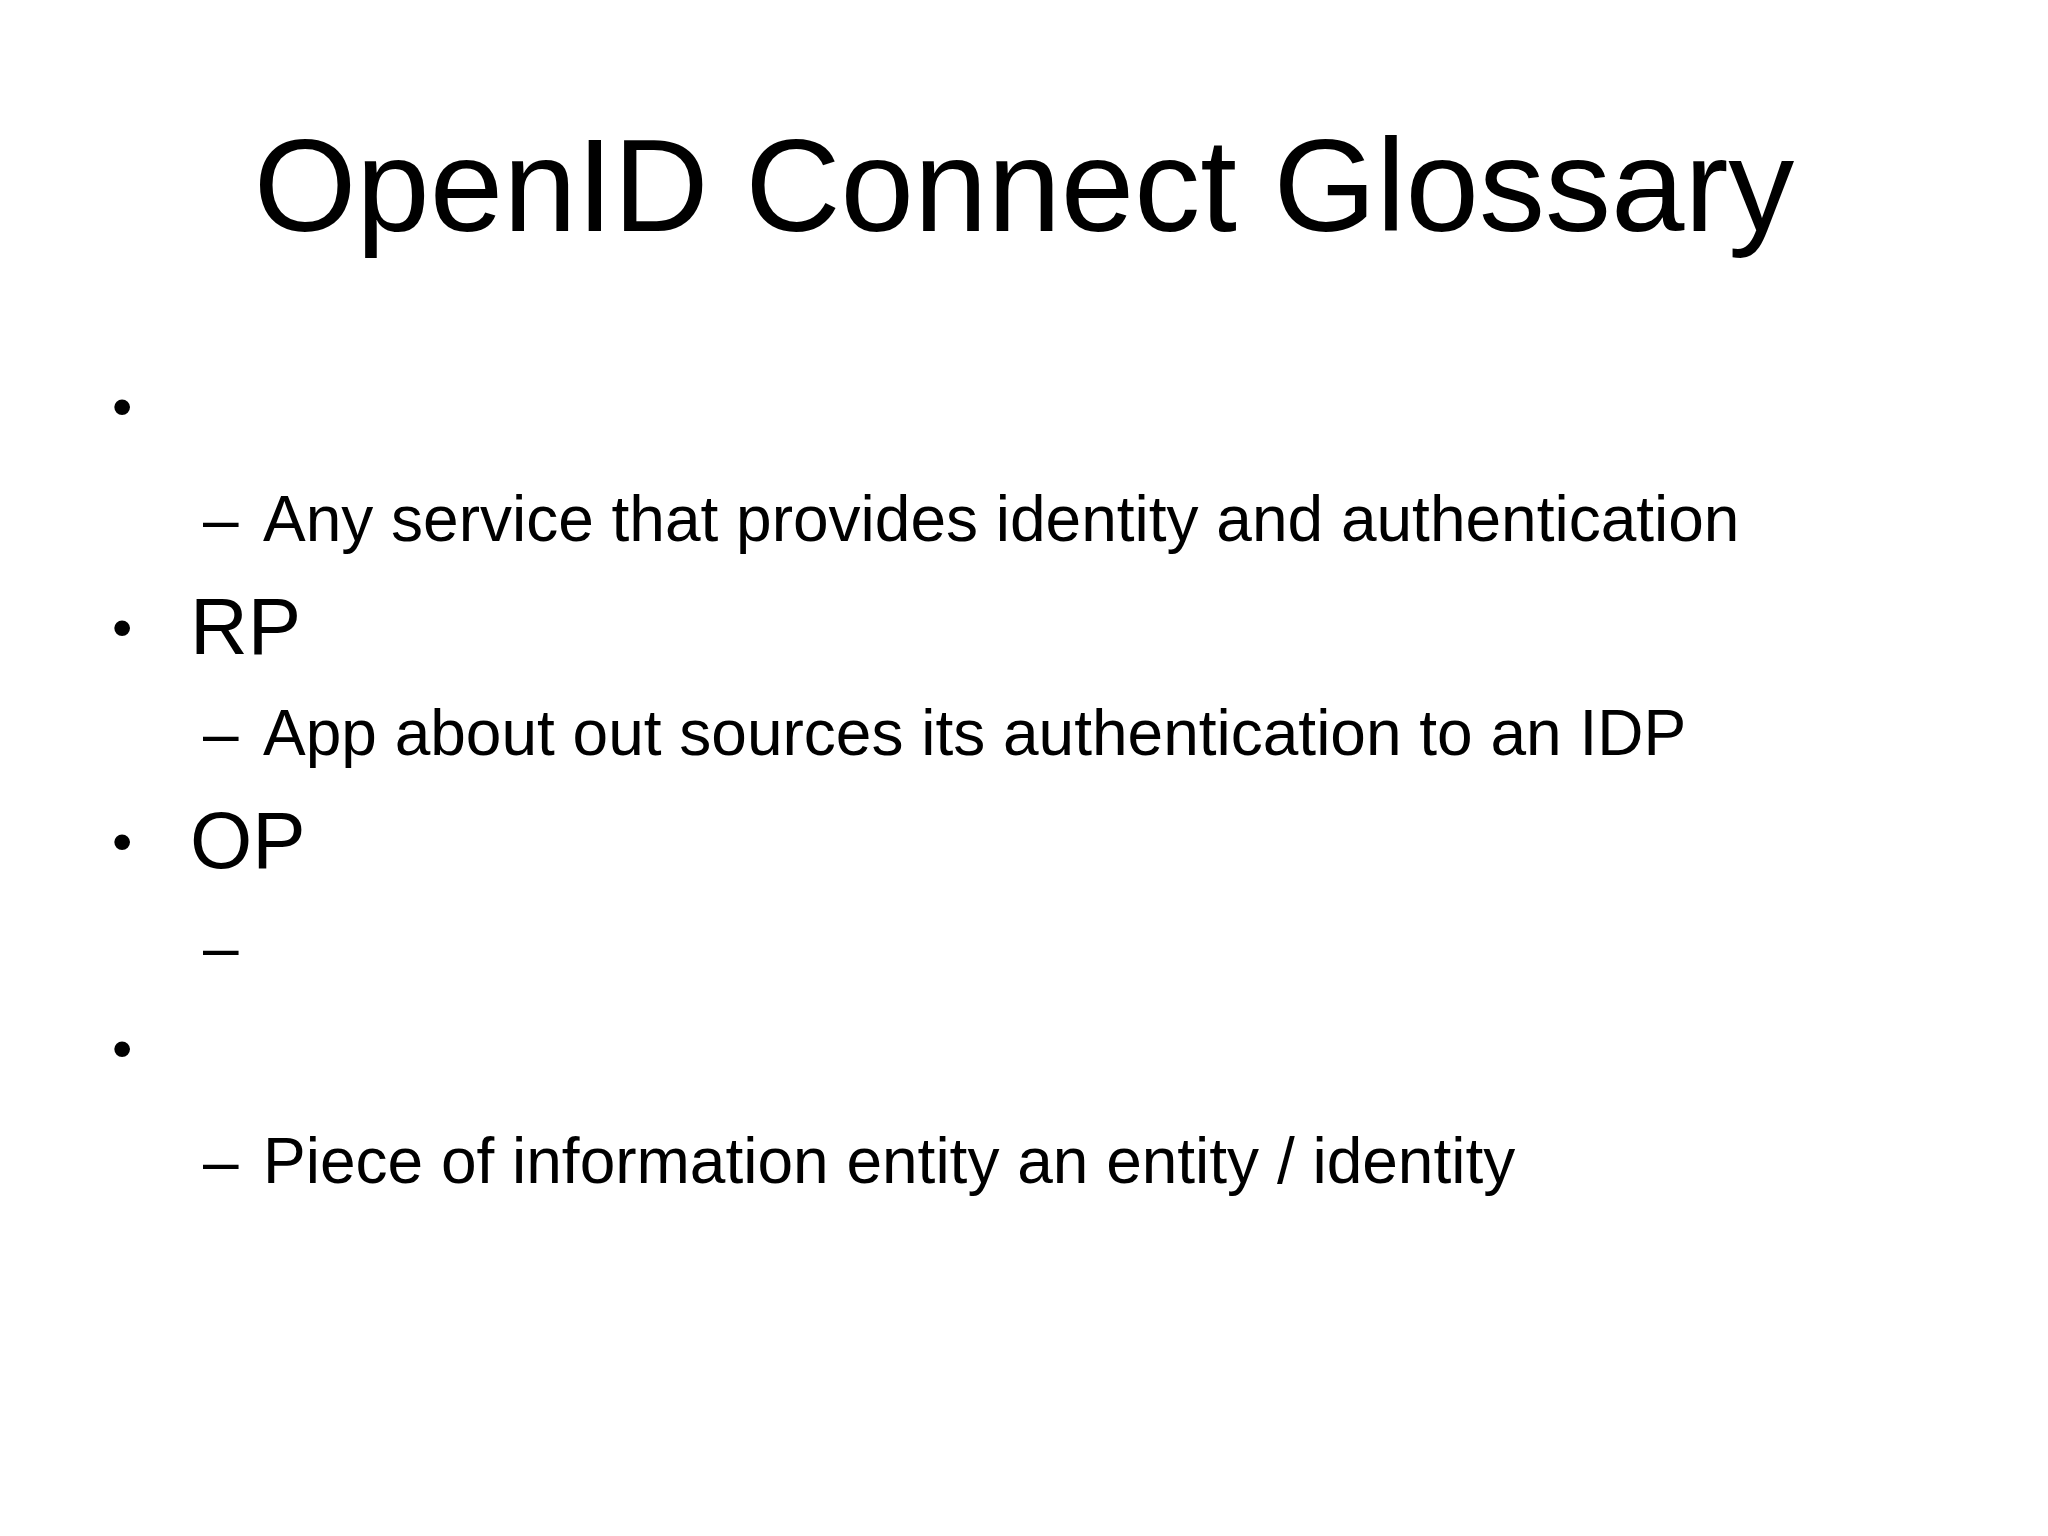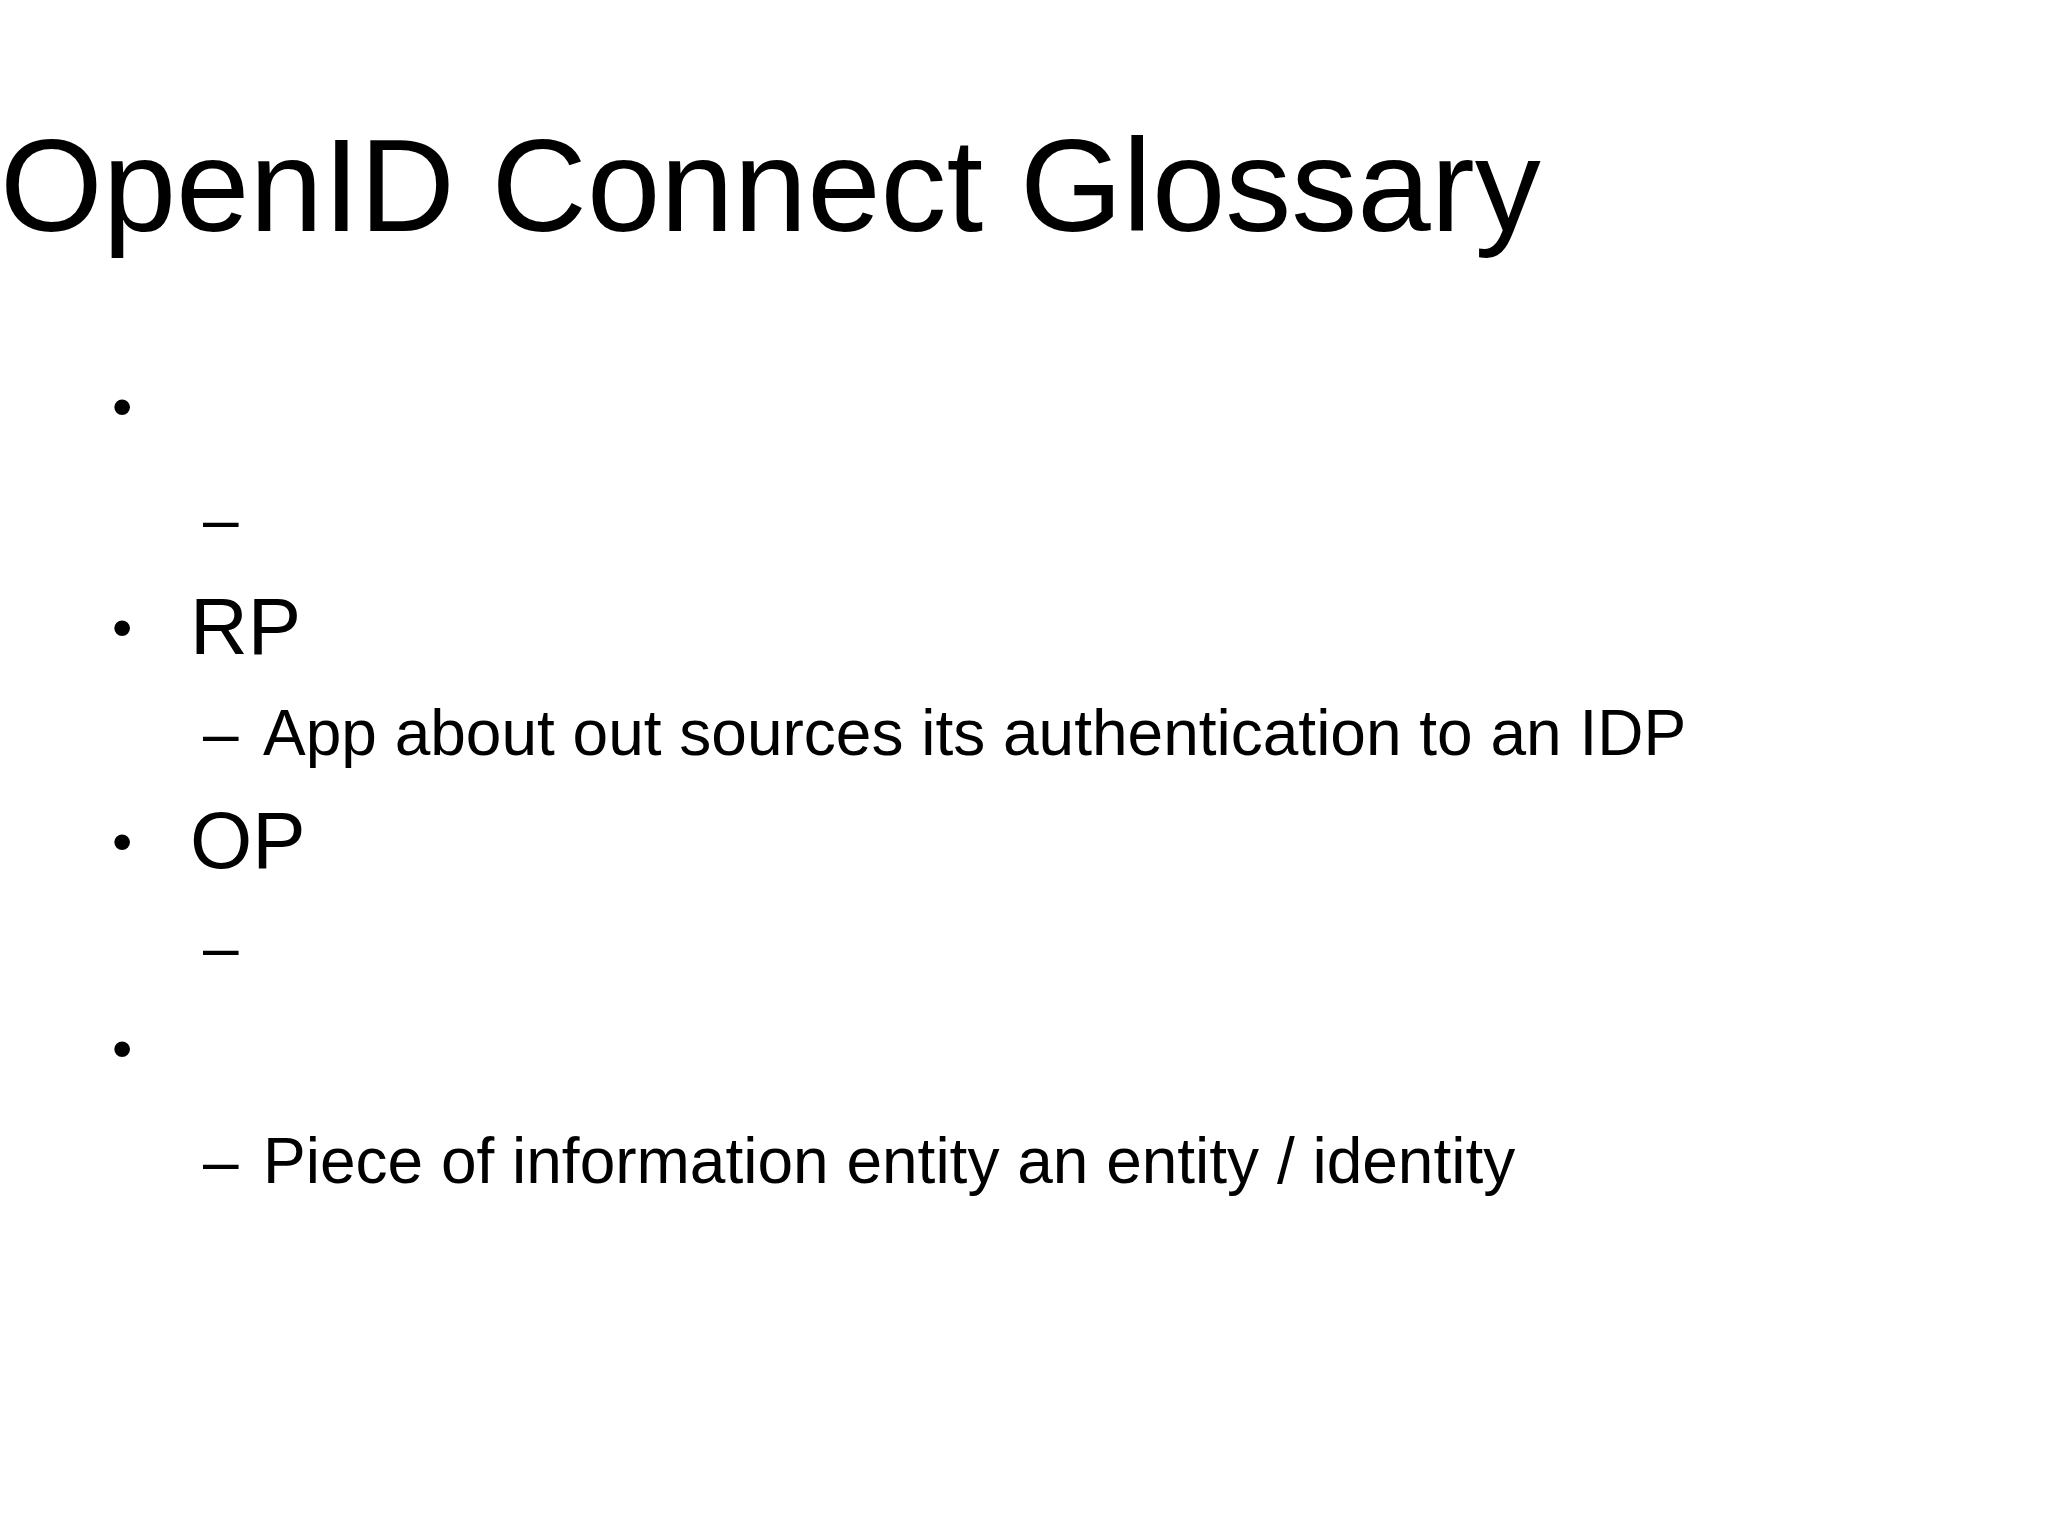--- a/index.html
+++ b/index.html
@@ -14,21 +14,21 @@
     background: #ffffff;
     color: #000000;
     font-family: "Liberation Sans", sans-serif;
     overflow: hidden;
   }
   .slide-title {
     position: absolute;
     top: 107px;
     left: 0;
     width: 100%;
-    text-align: left;
+    text-align: center;
     font-size: 132px;
     line-height: 1.2;
     font-weight: 400;
     white-space: nowrap;
   }
   .bullet-list {
     position: absolute;
     top: 359px;
     left: 0;
     right: 0;
@@ -71,20 +71,21 @@
 
   <div class="slide-title">OpenID Connect Glossary</div>
 
   <div class="bullet-list">
 
     <div class="line l1">
       <span class="marker">•</span>
     </div>
     <div class="line l2">
       <span class="marker">–</span>
+      <span class="text">Any service that provides identity and authentication</span>
     </div>
 
     <div class="line l1">
       <span class="marker">•</span>
       <span class="text">RP</span>
     </div>
     <div class="line l2">
       <span class="marker">–</span>
       <span class="text">App about out sources its authentication to an IDP</span>
     </div>

